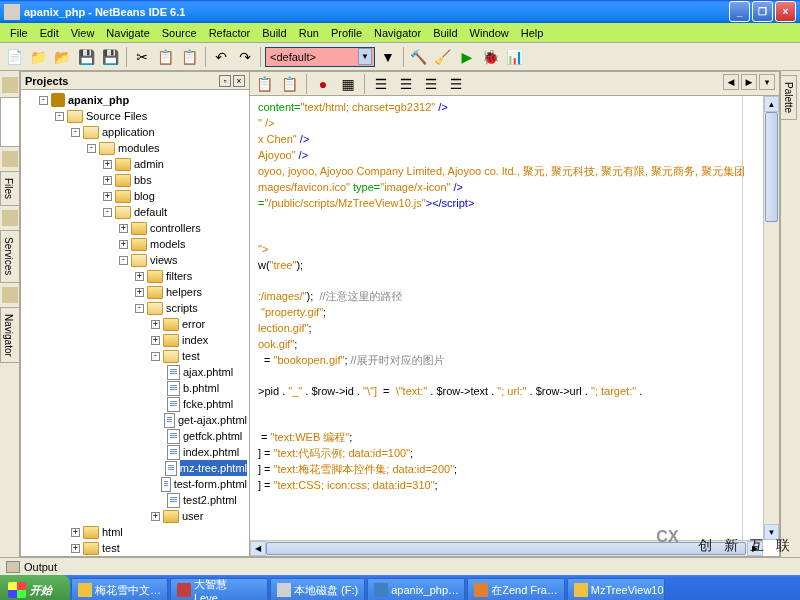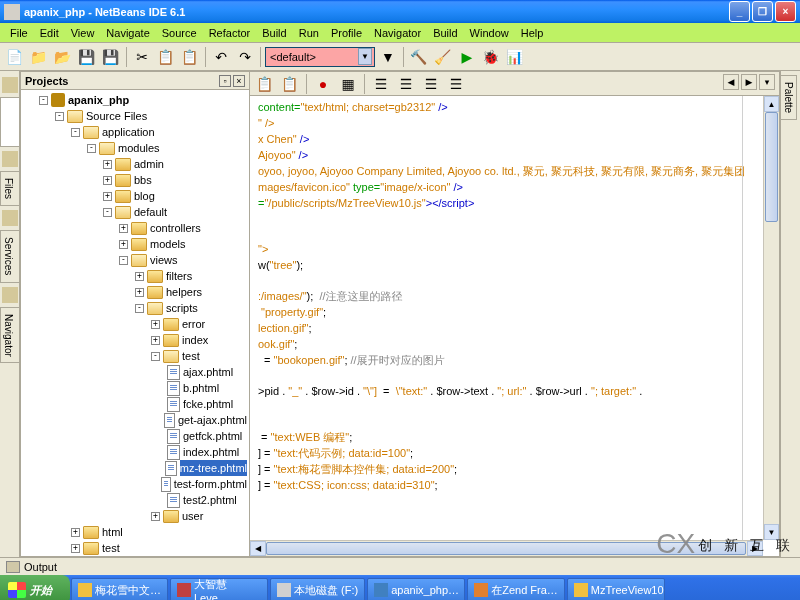--- a/index.html
+++ b/index.html
@@ -57,21 +57,21 @@
 .scroll-h .arr{position:absolute;top:0;bottom:0;width:16px;background:#d8e4f8;border:1px solid #b4c4dc;display:flex;align-items:center;justify-content:center;font-size:8px}
 .scroll-h .arr.r{right:0}
 .output{height:18px;background:#ece9d8;border-top:1px solid #aca899;display:flex;align-items:center;padding:0 6px;gap:4px}
 .output .oicon{width:14px;height:12px;background:#d0c8a8;border:1px solid #888}
 .taskbar{height:30px;background:linear-gradient(to bottom,#3c81f3 0%,#2f71e8 10%,#2868d8 90%,#1654c4 100%);display:flex;align-items:center}
 .start{height:30px;background:linear-gradient(to bottom,#5fb35f,#3a8f3a);padding:0 18px 0 8px;display:flex;align-items:center;color:#fff;font-weight:bold;font-style:italic;font-size:14px;border-radius:0 8px 8px 0}
 .start .wicon{width:18px;height:16px;margin-right:4px;background:conic-gradient(#f44 0 25%,#4f4 25% 50%,#44f 50% 75%,#ff4 75% 100%);border-radius:2px}
 .task{height:24px;background:linear-gradient(to bottom,#5a9ef9,#3a7de0);border:1px solid #2f64c0;border-radius:2px;margin:0 1px;padding:0 6px;display:flex;align-items:center;color:#fff;gap:3px;max-width:98px;overflow:hidden;font-size:10px}
 .task .ticon{width:14px;height:14px;background:#f0c040;flex-shrink:0}
 .watermark{position:absolute;right:6px;bottom:36px;display:flex;align-items:center;gap:6px;opacity:0.9}
-.watermark .logo{width:36px;height:36px;font-size:28px;font-weight:normal;color:#888}
+.watermark .logo{width:36px;height:36px;font-size:16px;font-weight:bold;color:#888}
 .watermark .txt{font-size:14px;color:#000000;letter-spacing:4px}
 .midline{position:absolute;left:492px;top:24px;bottom:16px;width:1px;background:#d0d0d0}
 </style>
 </head>
 <body>
 
 <div class="titlebar">
   <span class="icon"></span>
   <span class="title">apanix_php - NetBeans IDE 6.1</span>
   <div class="btns">

